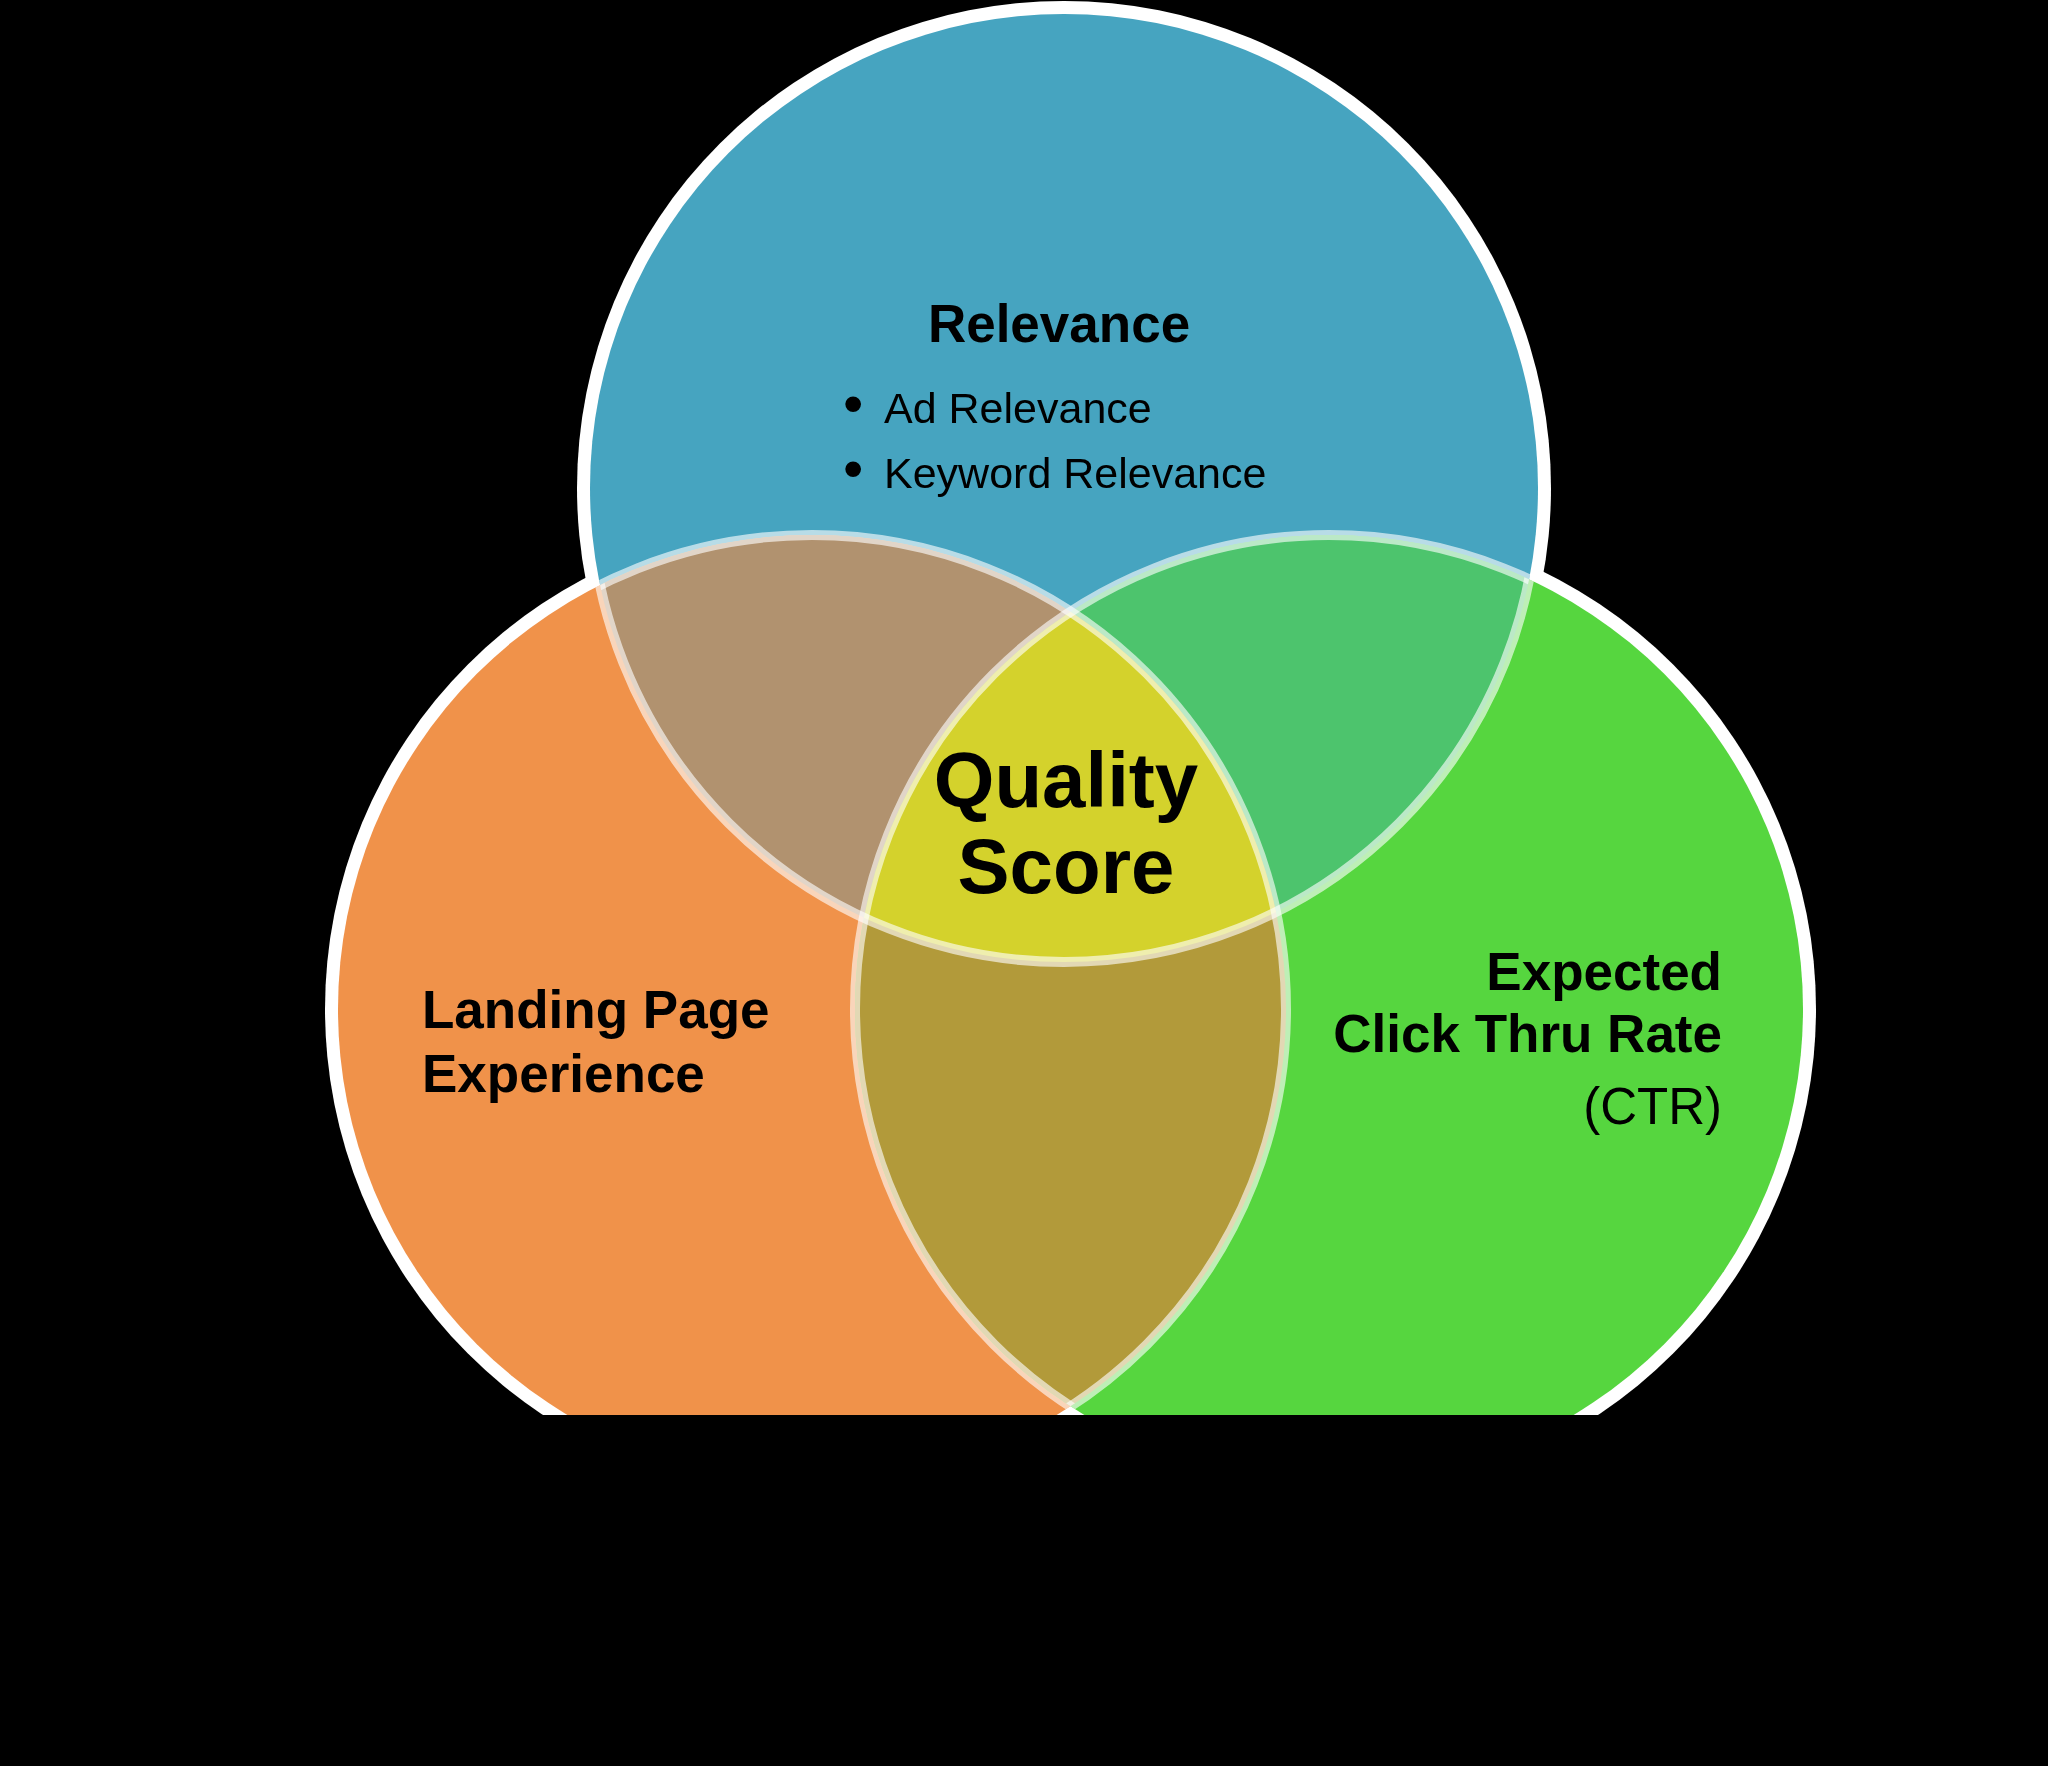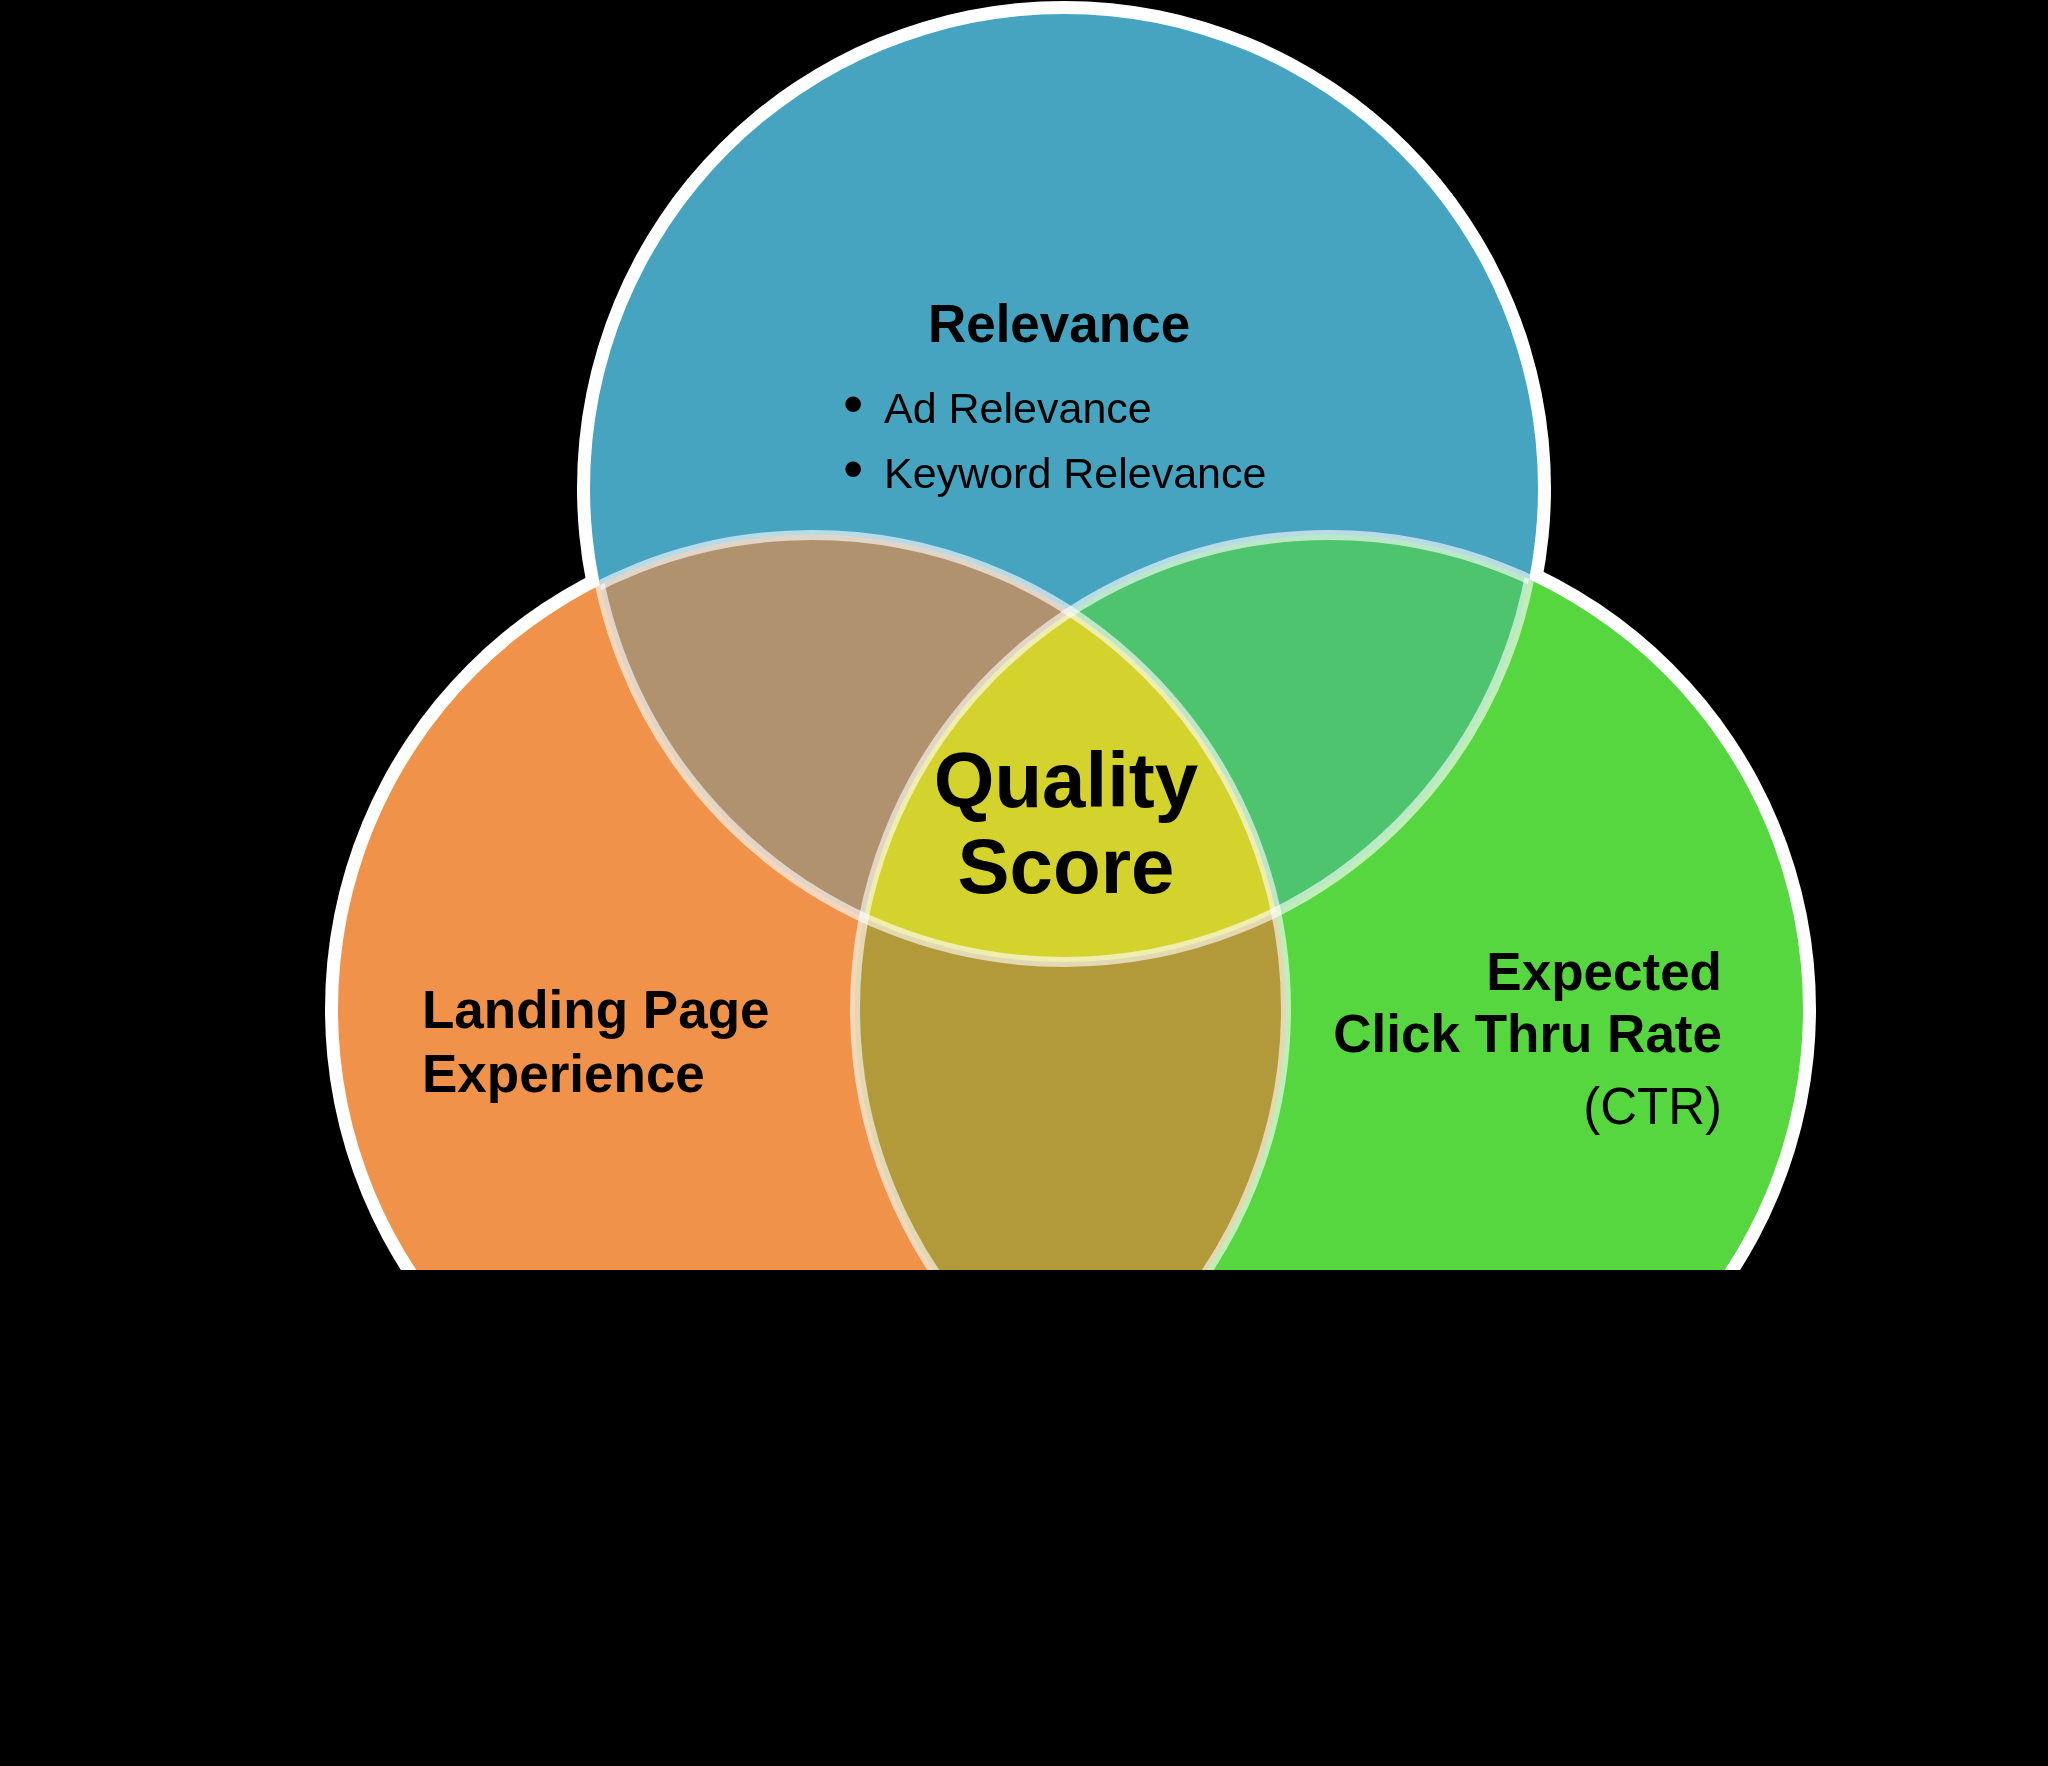--- a/index.html
+++ b/index.html
@@ -2,21 +2,21 @@
 <html><head>
 <meta charset="utf-8">
 <style>
   html, body {
     margin: 0;
     padding: 0;
     background: #000;
   }
   .stage {
     width: 2048px;
-    height: 1270px;
+    height: 1415px;
     position: relative;
     overflow: hidden;
   }
   svg { display: block; }
   text {
     font-family: "Liberation Sans", "DejaVu Sans", sans-serif;
     fill: #000000;
   }
   .title-bold   { font-size: 53px; font-weight: bold; }
   .bullet-line  { font-size: 43px; font-weight: normal; }

